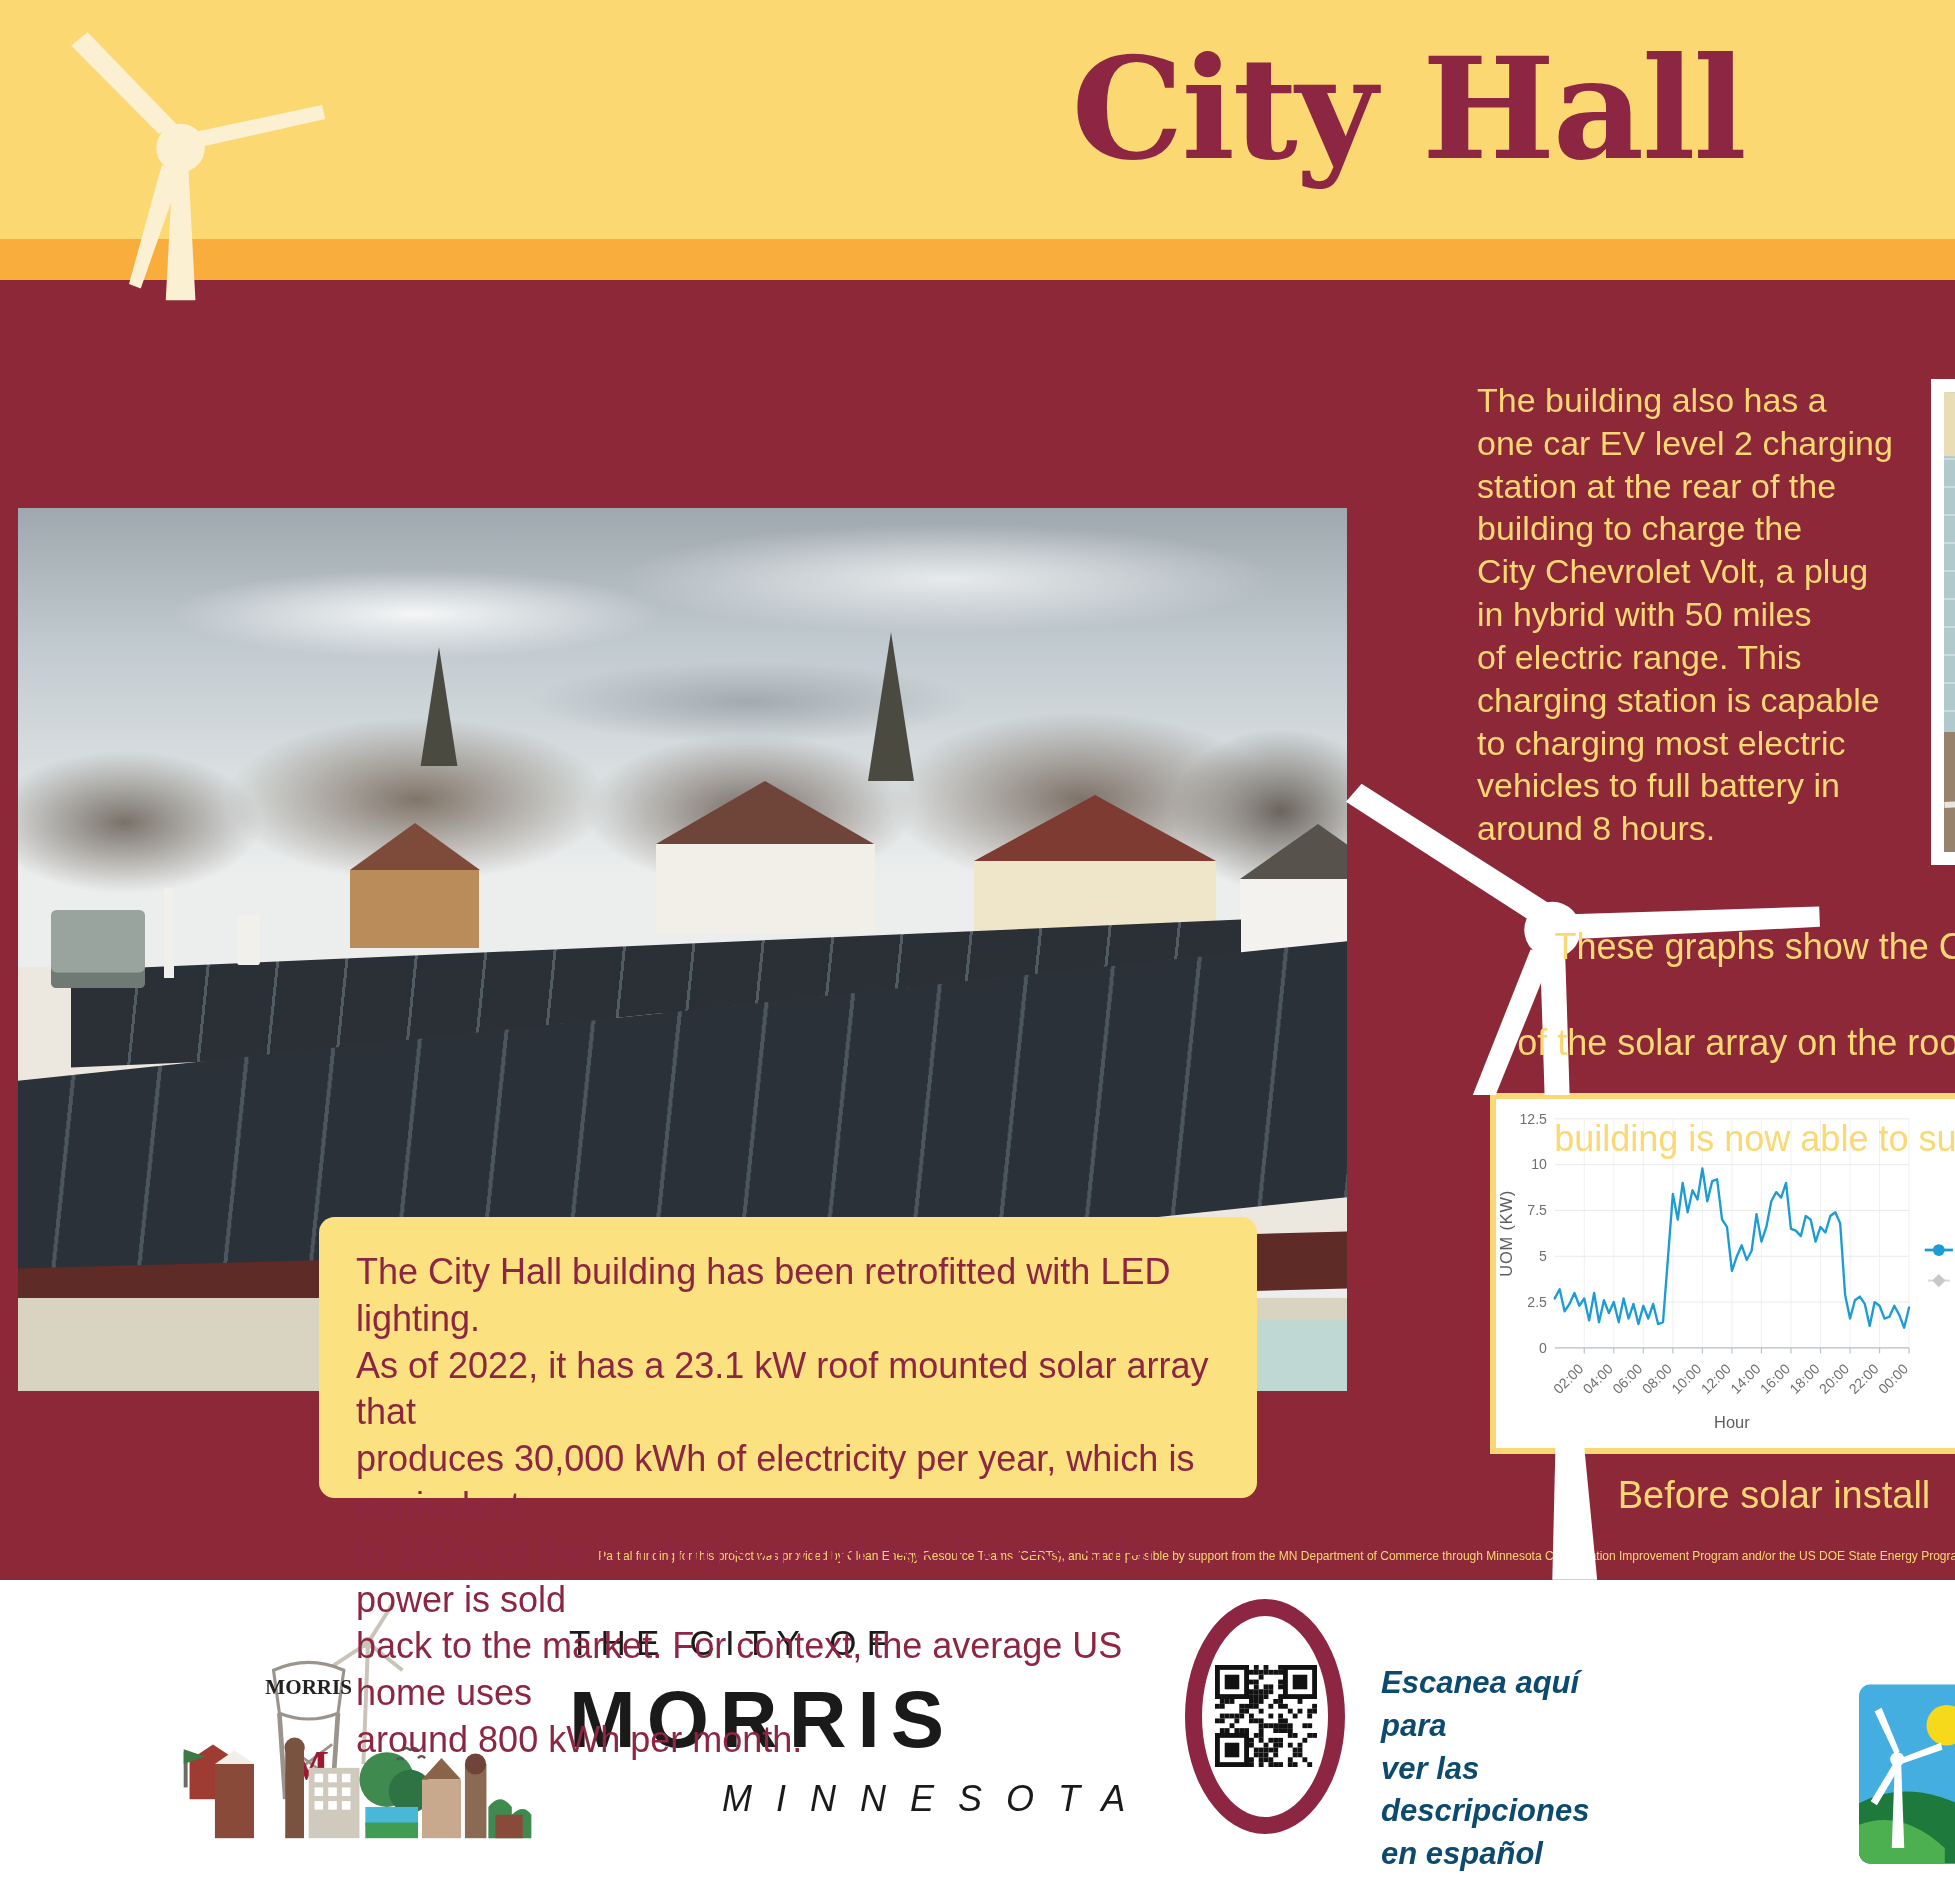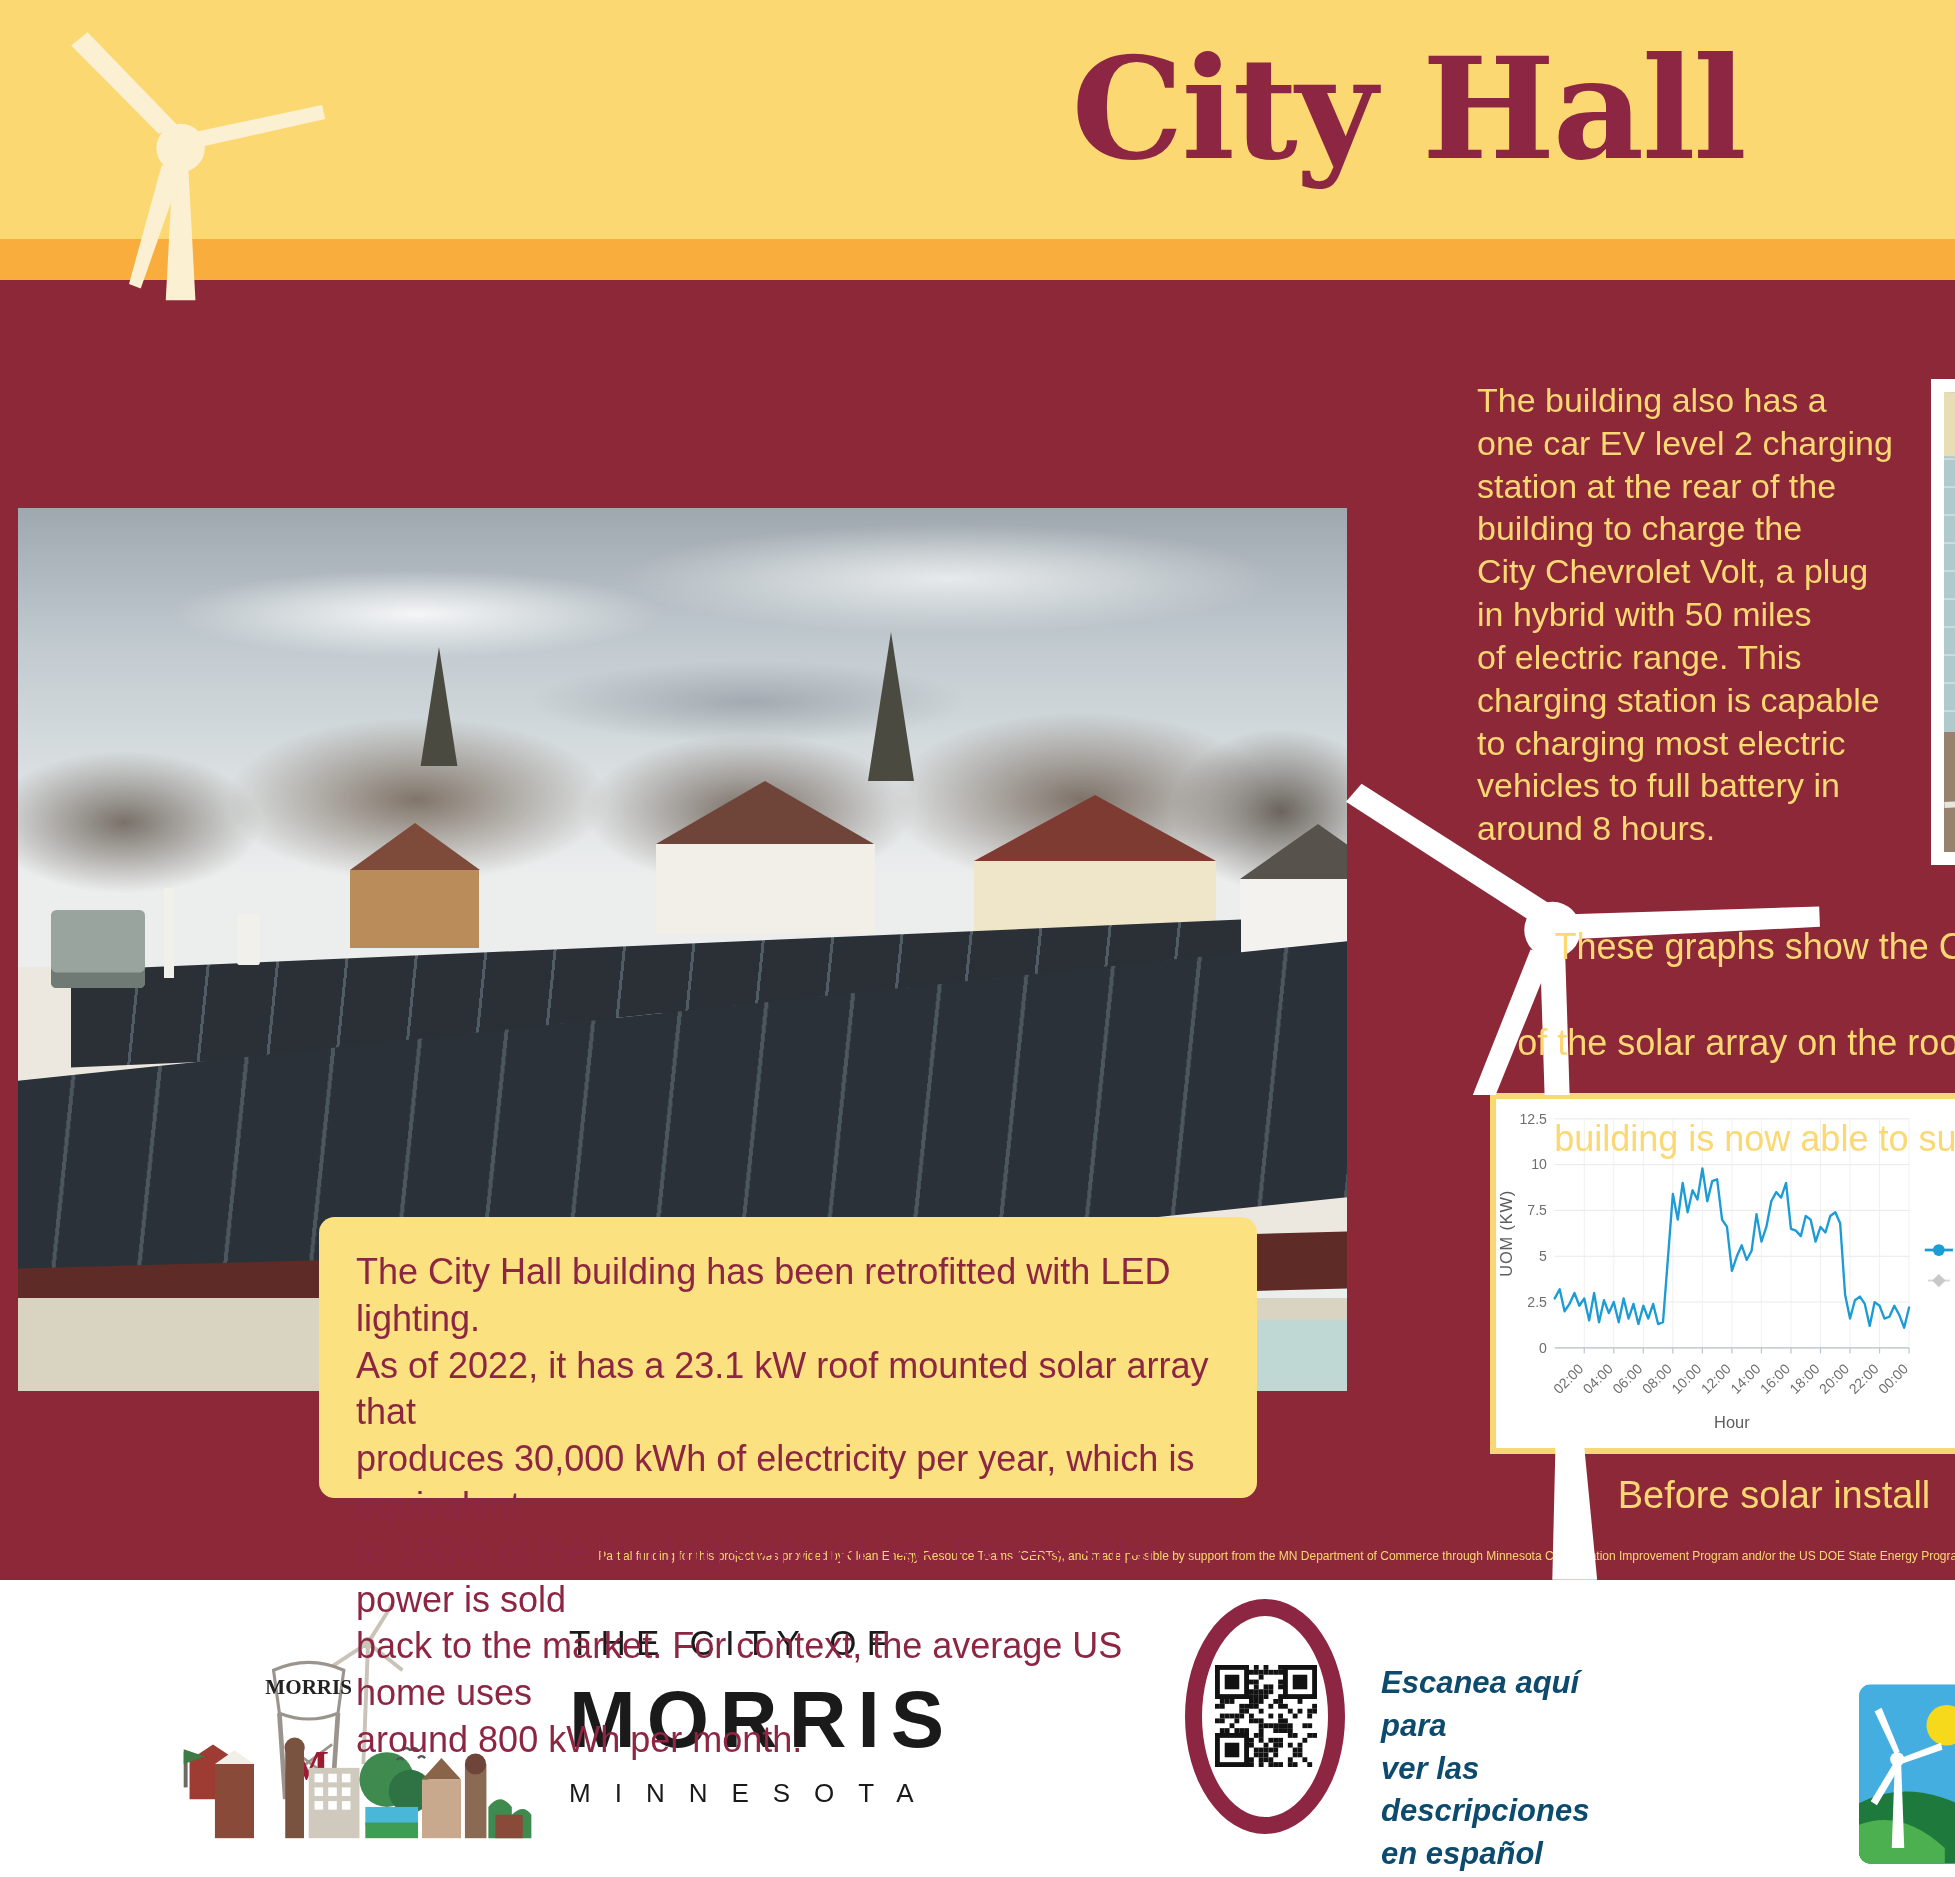--- a/index.html
+++ b/index.html
@@ -83,21 +83,21 @@
   
   .svg-abs{position:absolute;z-index:4;}
   .turbine-upper{left:1291px;top:743px;z-index:6;}
   .mast-lower{left:1525px;top:1447px;z-index:6;}
 
   
   .city-logo{left:168px;top:1596px;z-index:3;}
   .city-text{position:absolute;left:569px;top:1623px;color:#1A1A1A;z-index:3;}
   .city-text .pre{font-size:35px;letter-spacing:10.2px;}
   .city-text .name{font-size:80px;font-weight:700;letter-spacing:11px;margin-top:11px;}
-  .city-text .state{font-size:26px;letter-spacing:24px;margin-top:11.7px;}
+  .city-text .state{font-size:36px;letter-spacing:24px;margin-top:11.7px;margin-left:153px;font-style:italic;}
   .qr-group{position:absolute;left:1185px;top:1599px;z-index:3;}
   .qr-ring{position:absolute;left:0;top:0;width:160px;height:235px;border:17px solid #8D2643;border-radius:50%;background:#FFF;box-sizing:border-box;}
   .qr-code{position:absolute;left:30px;top:66px;width:102px;height:102px;}
   .qr-text{position:absolute;left:196px;top:63px;font-size:31px;line-height:1.38;font-weight:700;color:#0c4a6e;font-style:italic;}
   .mm-group{position:absolute;left:1859px;top:1635px;z-index:3;color:#12914C;}
   .mm-icon{position:absolute;left:0;top:49px;}
 </style>
 </head>
 <body>
 

